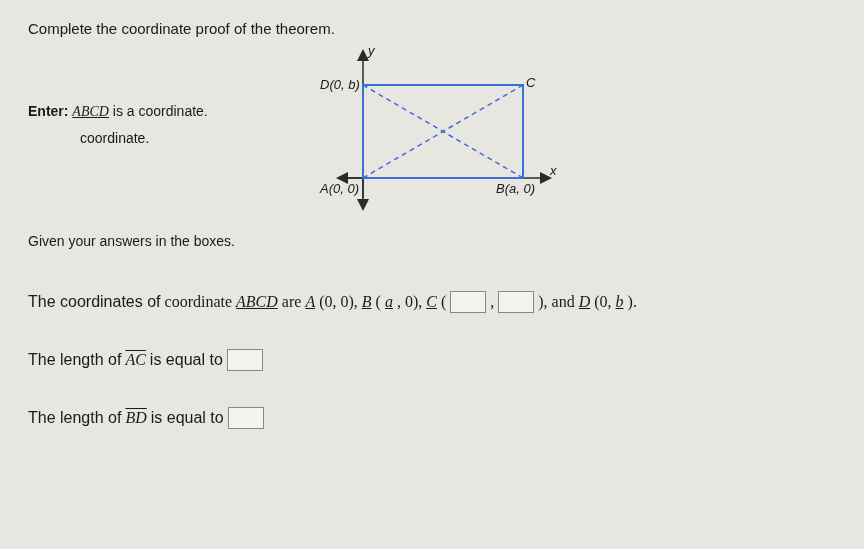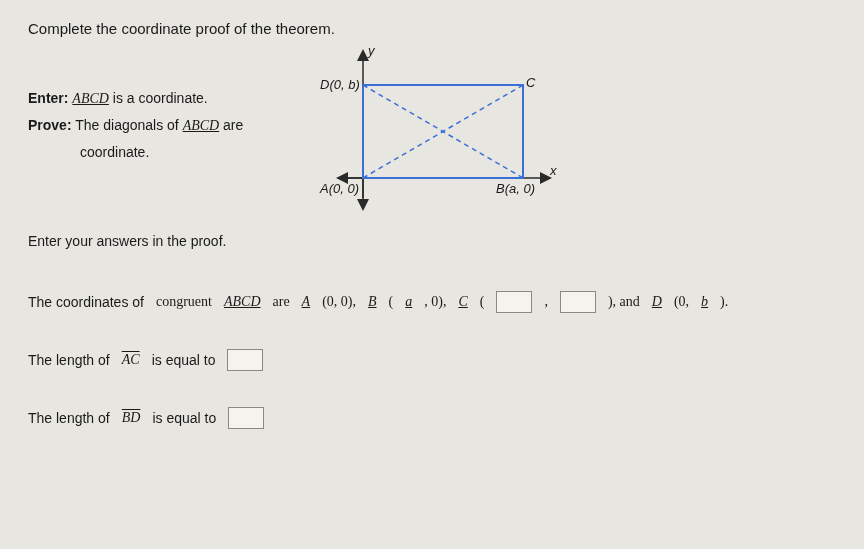--- a/index.html
+++ b/index.html
@@ -40,26 +40,26 @@
       position: relative;
       width: 310px;
       height: 170px;
     }
     .instruction {
       font-size: 14px;
       margin-top: 12px;
       margin-bottom: 42px;
     }
     .answer-line {
-      font-size: 14px;
+      font-size: 16px;
       margin-bottom: 36px;
       display: flex;
       align-items: center;
       flex-wrap: wrap;
-      gap: 12px;
+      gap: 4px;
     }
     .italic-var {
       font-style: italic;
       font-family: Georgia, 'Times New Roman', serif;
       text-decoration: underline;
     }
     .input-box {
       display: inline-block;
       width: 36px;
       height: 22px;
@@ -81,24 +81,20 @@
 
 <div class="title">Complete the coordinate proof of the theorem.</div>
 
 <div class="problem-area">
   <div class="given-prove">
     <p>
       <b>Enter:</b>
       <span> <span class="italic-var">ABCD</span></span>
       <span> is a coordinate.</span>
     </p>
-    <p>
-      <b>Prove:</b>
-      <span> <span>The diagonals of </span></span><span class="italic-var">ABCD</span><span> are</span>
-    </p>
     <p class="indent">coordinate.</p>
   </div>
 
   <div class="diagram">
     <svg width="310" height="170">
 
       <defs>
         <marker id="arrow" markerWidth="8" markerHeight="8" refX="4" refY="4" orient="auto">
           <path d="M0,0 L8,4 L0,8 Z" fill="#2a2a2a"></path>
         </marker>
@@ -118,25 +114,25 @@
       <text x="70" y="12" font-size="13" font-style="italic" fill="#1a1a1a">y</text>
       <text x="252" y="132" font-size="13" font-style="italic" fill="#1a1a1a">x</text>
       <text x="22" y="46" font-size="13" font-style="italic" fill="#1a1a1a">D(0, b)</text>
       <text x="228" y="44" font-size="13" font-style="italic" fill="#1a1a1a">C</text>
       <text x="22" y="150" font-size="13" font-style="italic" fill="#1a1a1a">A(0, 0)</text>
       <text x="198" y="150" font-size="13" font-style="italic" fill="#1a1a1a">B(a, 0)</text>
     </svg>
   </div>
 </div>
 
-<div class="instruction">Enter your answers in the proof.</div>
+<div class="instruction">Given your answers in the boxes.</div>
 
 <div class="answer-line">
   <span>The coordinates of </span>
-  <span class="serif-reg">congruent </span>
+  <span class="serif-reg">coordinate </span>
   <span class="italic-var">ABCD</span>
   <span class="serif-reg"> are </span>
   <span class="italic-var">A</span>
     <span class="serif-reg">(0, 0), </span>
   <span class="italic-var">B</span>
     <span class="serif-reg">(</span>
     <span class="italic-var">a</span>
     <span class="serif-reg">, 0), </span>
   <span class="italic-var">C</span>
     <span class="serif-reg">(</span>

